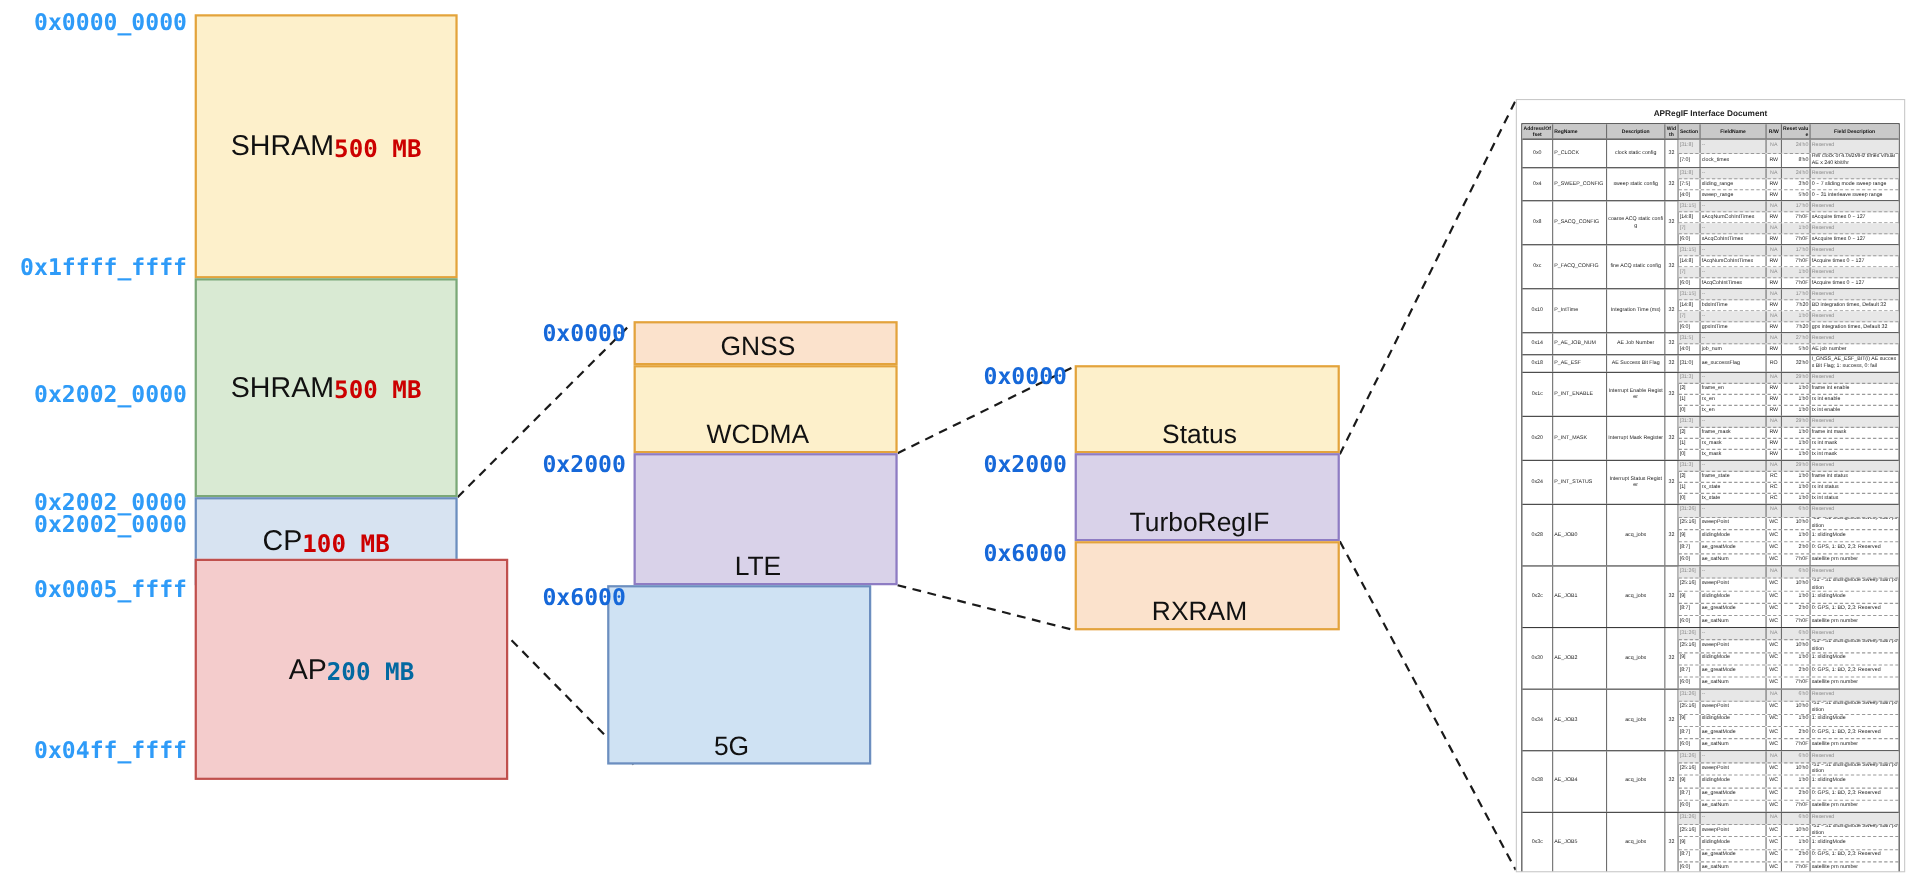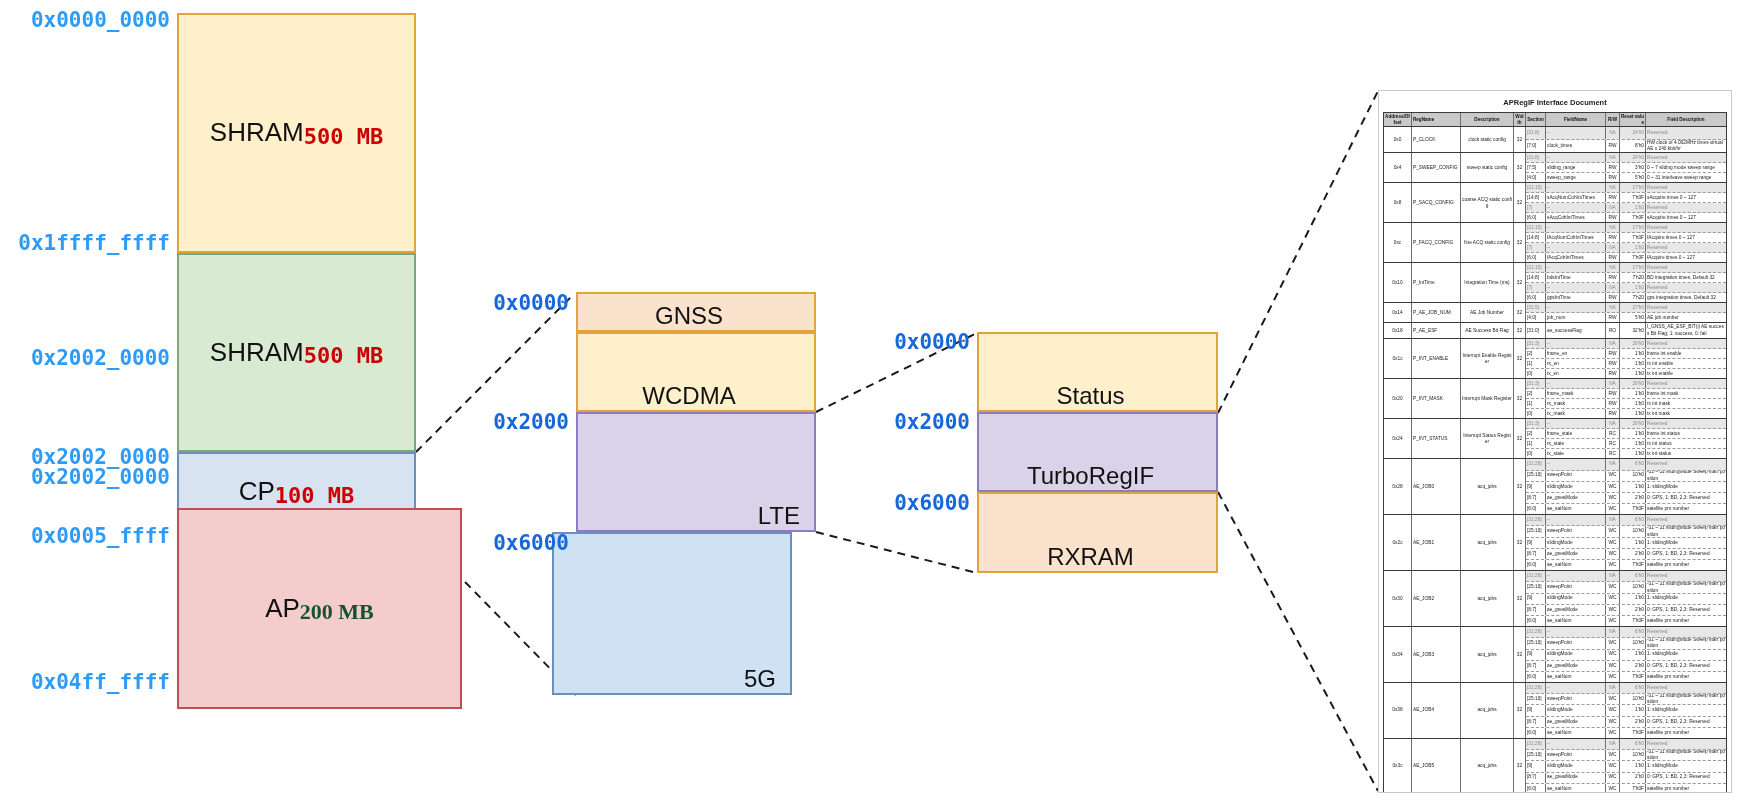--- a/index.html
+++ b/index.html
@@ -2,21 +2,21 @@
 <html><head>
 <meta charset="utf-8">
 <style>
   html,body{margin:0;padding:0;background:#fff;}
   #canvas{position:relative;width:1744px;height:806px;background:#fff;overflow:hidden;
           font-family:"Liberation Sans",sans-serif;}
   #connectors{position:absolute;left:0;top:0;width:1744px;height:806px;pointer-events:none;}
   .block{position:absolute;border:2px solid;box-sizing:border-box;display:flex;
          flex-direction:row;justify-content:center;align-items:center;}
   .block.align-right{align-items:flex-end;padding-right:14px;}
-  .block.pos-top{justify-content:flex-end;padding-top:8px;}
+  .block.pos-top{justify-content:center;padding-top:8px;}
   .bname{font-size:24px;color:#111;line-height:1.15;}
   .col-0 .bname{font-size:26px;}
   .bsize{font-family:"DejaVu Sans Mono",monospace;font-weight:bold;font-size:22px;margin-top:6px;}
   .addr-label{position:absolute;width:220px;text-align:right;transform:translateY(-50%);
               font-family:"DejaVu Sans Mono",monospace;font-weight:bold;font-size:21px;
               letter-spacing:0px;white-space:nowrap;}
   
   #doc{position:absolute;background:#fff;border:1px solid #c9c9c9;box-sizing:border-box;overflow:hidden;}
   #doc-title{text-align:center;font-size:7.5px;font-weight:bold;color:#222;margin:7px 2px 5px 2px;}
   #rtable{margin:0 4px;border:1.5px solid #3a3a3a;border-bottom:1.5px solid #3a3a3a;}
@@ -66,21 +66,21 @@
       <div class="block col-0" style="left: 177px; top: 253px; width: 239px; height: 199px; background: rgb(217, 234, 211); border-color: rgb(123, 168, 120);">
         <div class="bname">SHRAM</div>
         <div class="bsize" style="color: rgb(204, 0, 0);">500 MB</div>
       </div>
       <div class="block col-0" style="left: 177px; top: 452px; width: 239px; height: 80px; background: rgb(215, 227, 241); border-color: rgb(108, 142, 191);">
         <div class="bname">CP</div>
         <div class="bsize" style="color: rgb(204, 0, 0);">100 MB</div>
       </div>
       <div class="block col-0" style="left: 177px; top: 508px; width: 285px; height: 201px; background: rgb(244, 204, 204); border-color: rgb(192, 80, 77);">
         <div class="bname">AP</div>
-        <div class="bsize" style="color: #14532d; font-family: Liberation Serif, serif;">200 MB</div>
+        <div class="bsize" style="color: #0369a1;">200 MB</div>
       </div>
       <div class="addr-label" style="left: -50px; top: 20px; color: rgb(46, 155, 248);">0x0000_0000</div>
       <div class="addr-label" style="left: -50px; top: 243px; color: rgb(46, 155, 248);">0x1ffff_ffff</div>
       <div class="addr-label" style="left: -50px; top: 358px; color: rgb(46, 155, 248);">0x2002_0000</div>
       <div class="addr-label" style="left: -50px; top: 457px; color: rgb(46, 155, 248);">0x2002_0000</div>
       <div class="addr-label" style="left: -50px; top: 477px; color: rgb(46, 155, 248);">0x2002_0000</div>
       <div class="addr-label" style="left: -50px; top: 536px; color: rgb(46, 155, 248);">0x0005_ffff</div>
       <div class="addr-label" style="left: -50px; top: 682px; color: rgb(46, 155, 248);">0x04ff_ffff</div>
       <div class="block col-1 align-right" style="left: 576px; top: 292px; width: 240px; height: 40px; background: rgb(251, 226, 204); border-color: rgb(227, 163, 60);">
         <div class="bname">GNSS</div>

